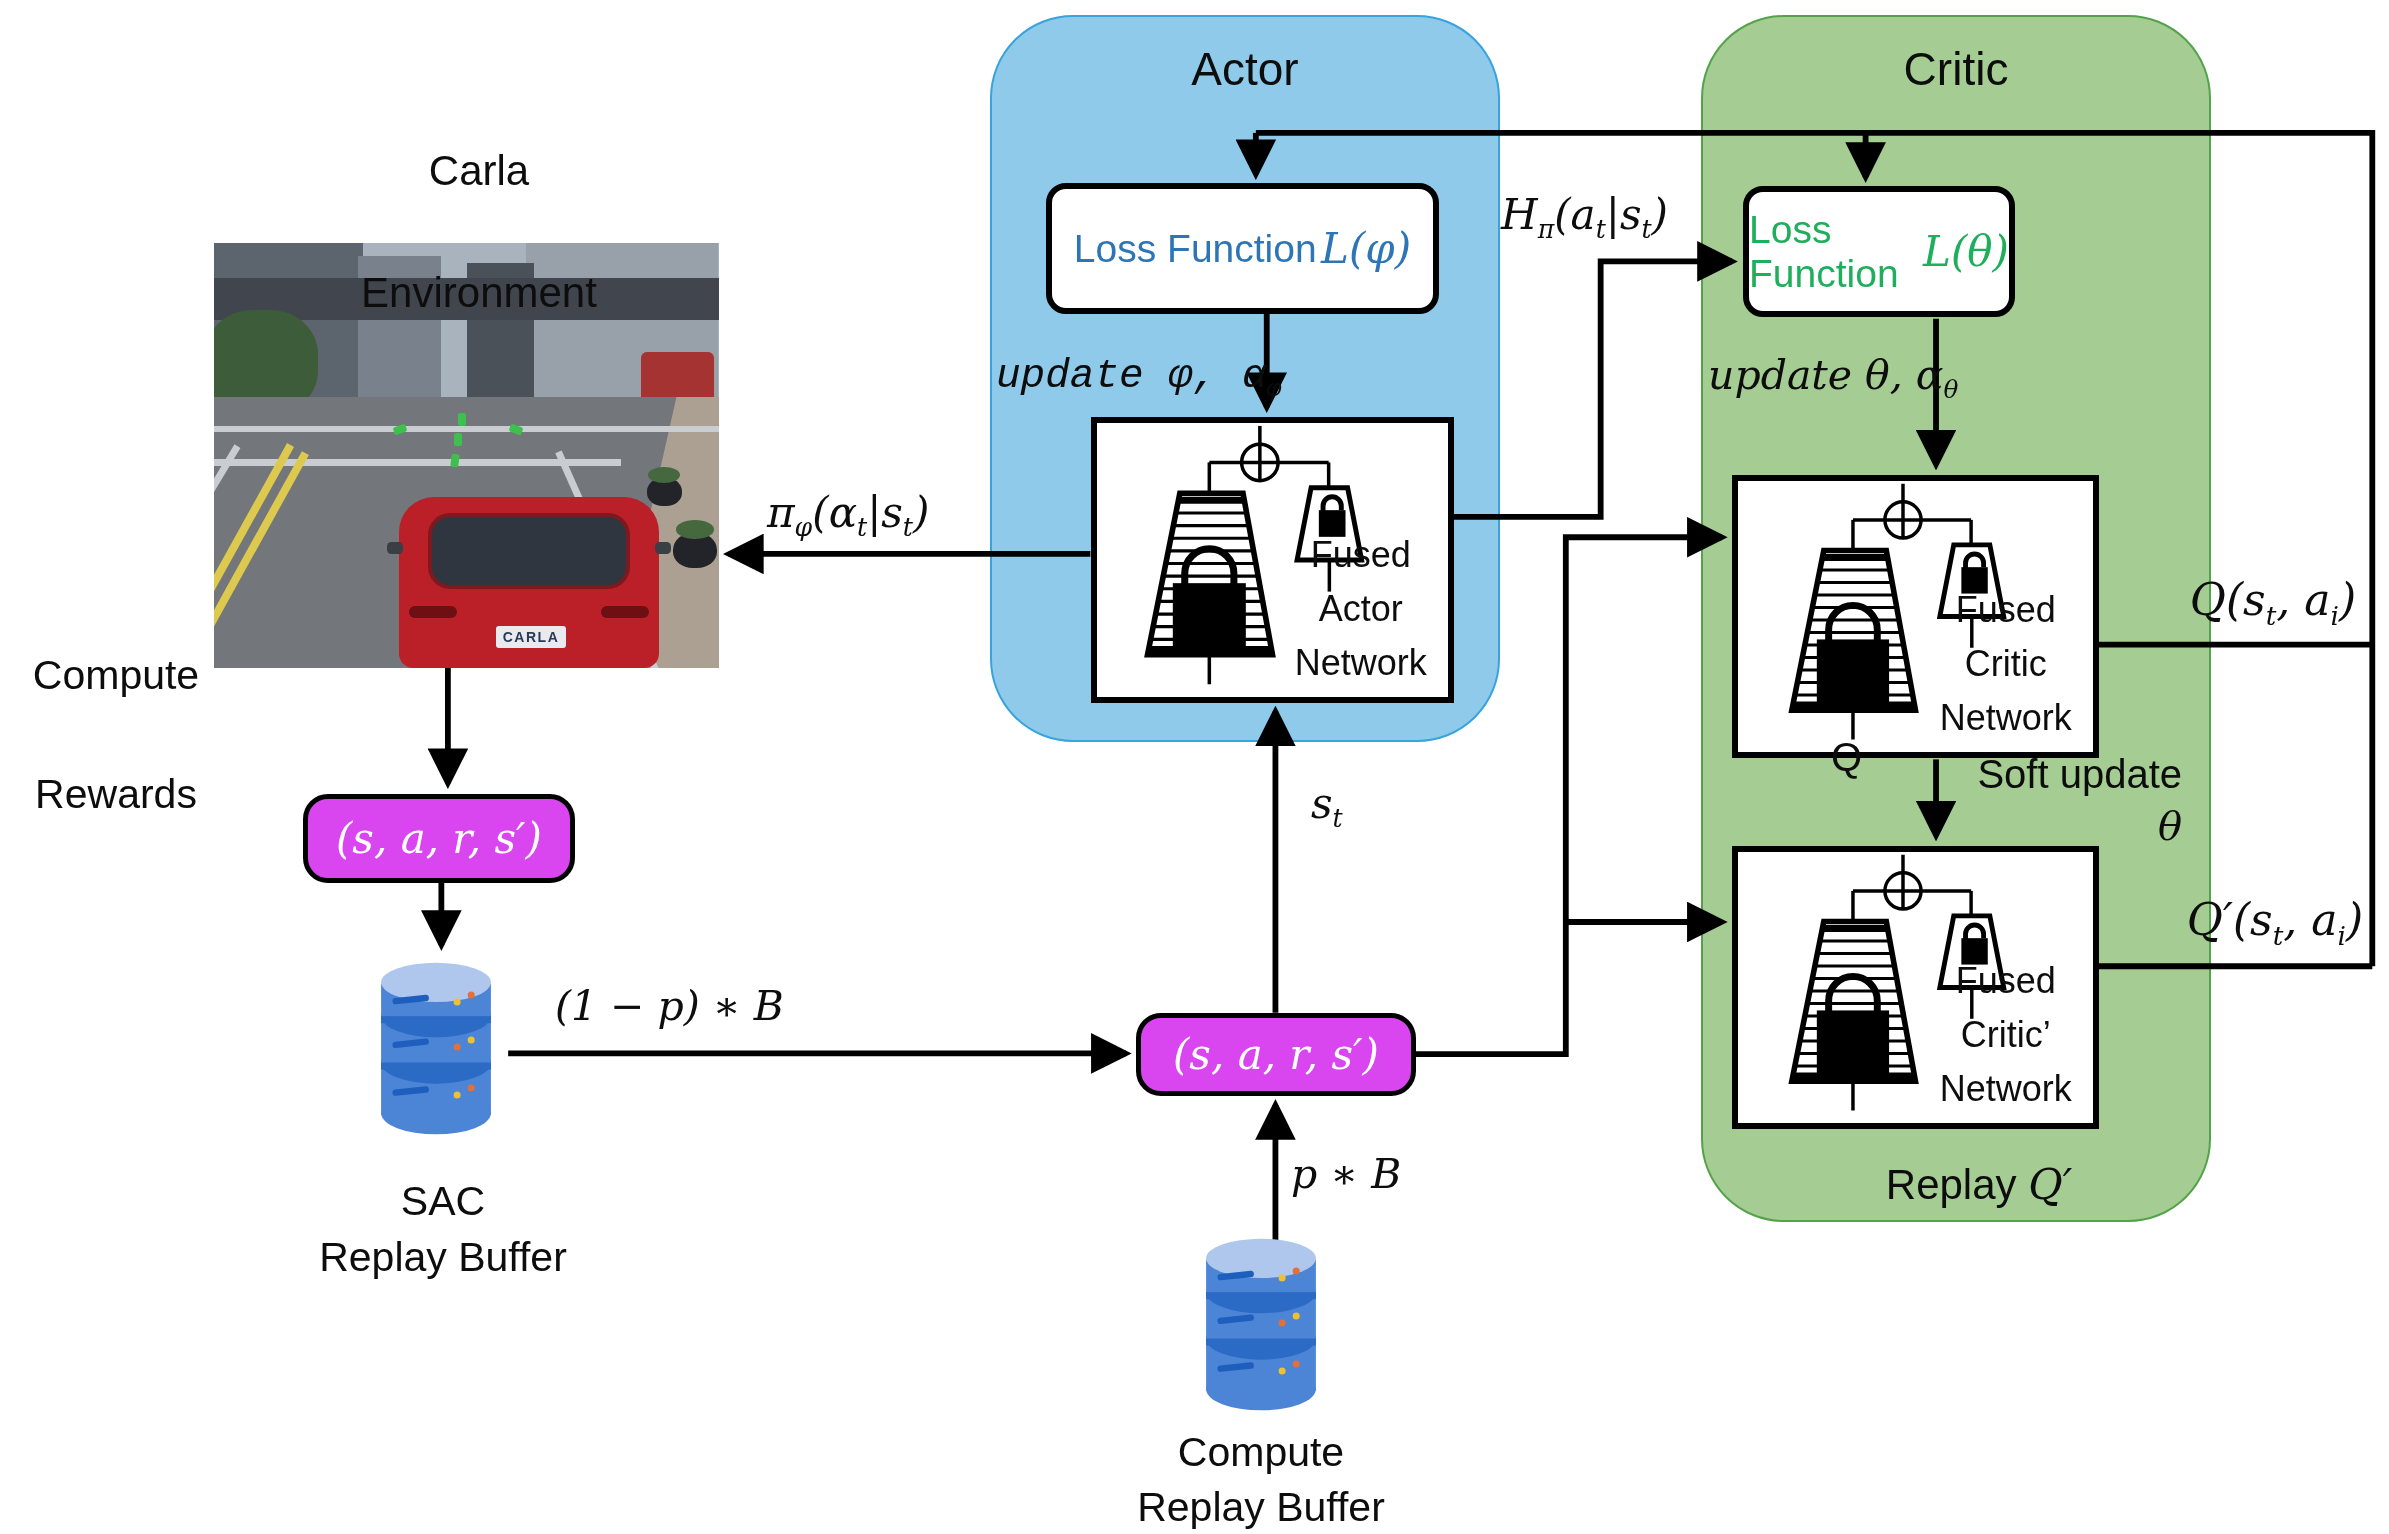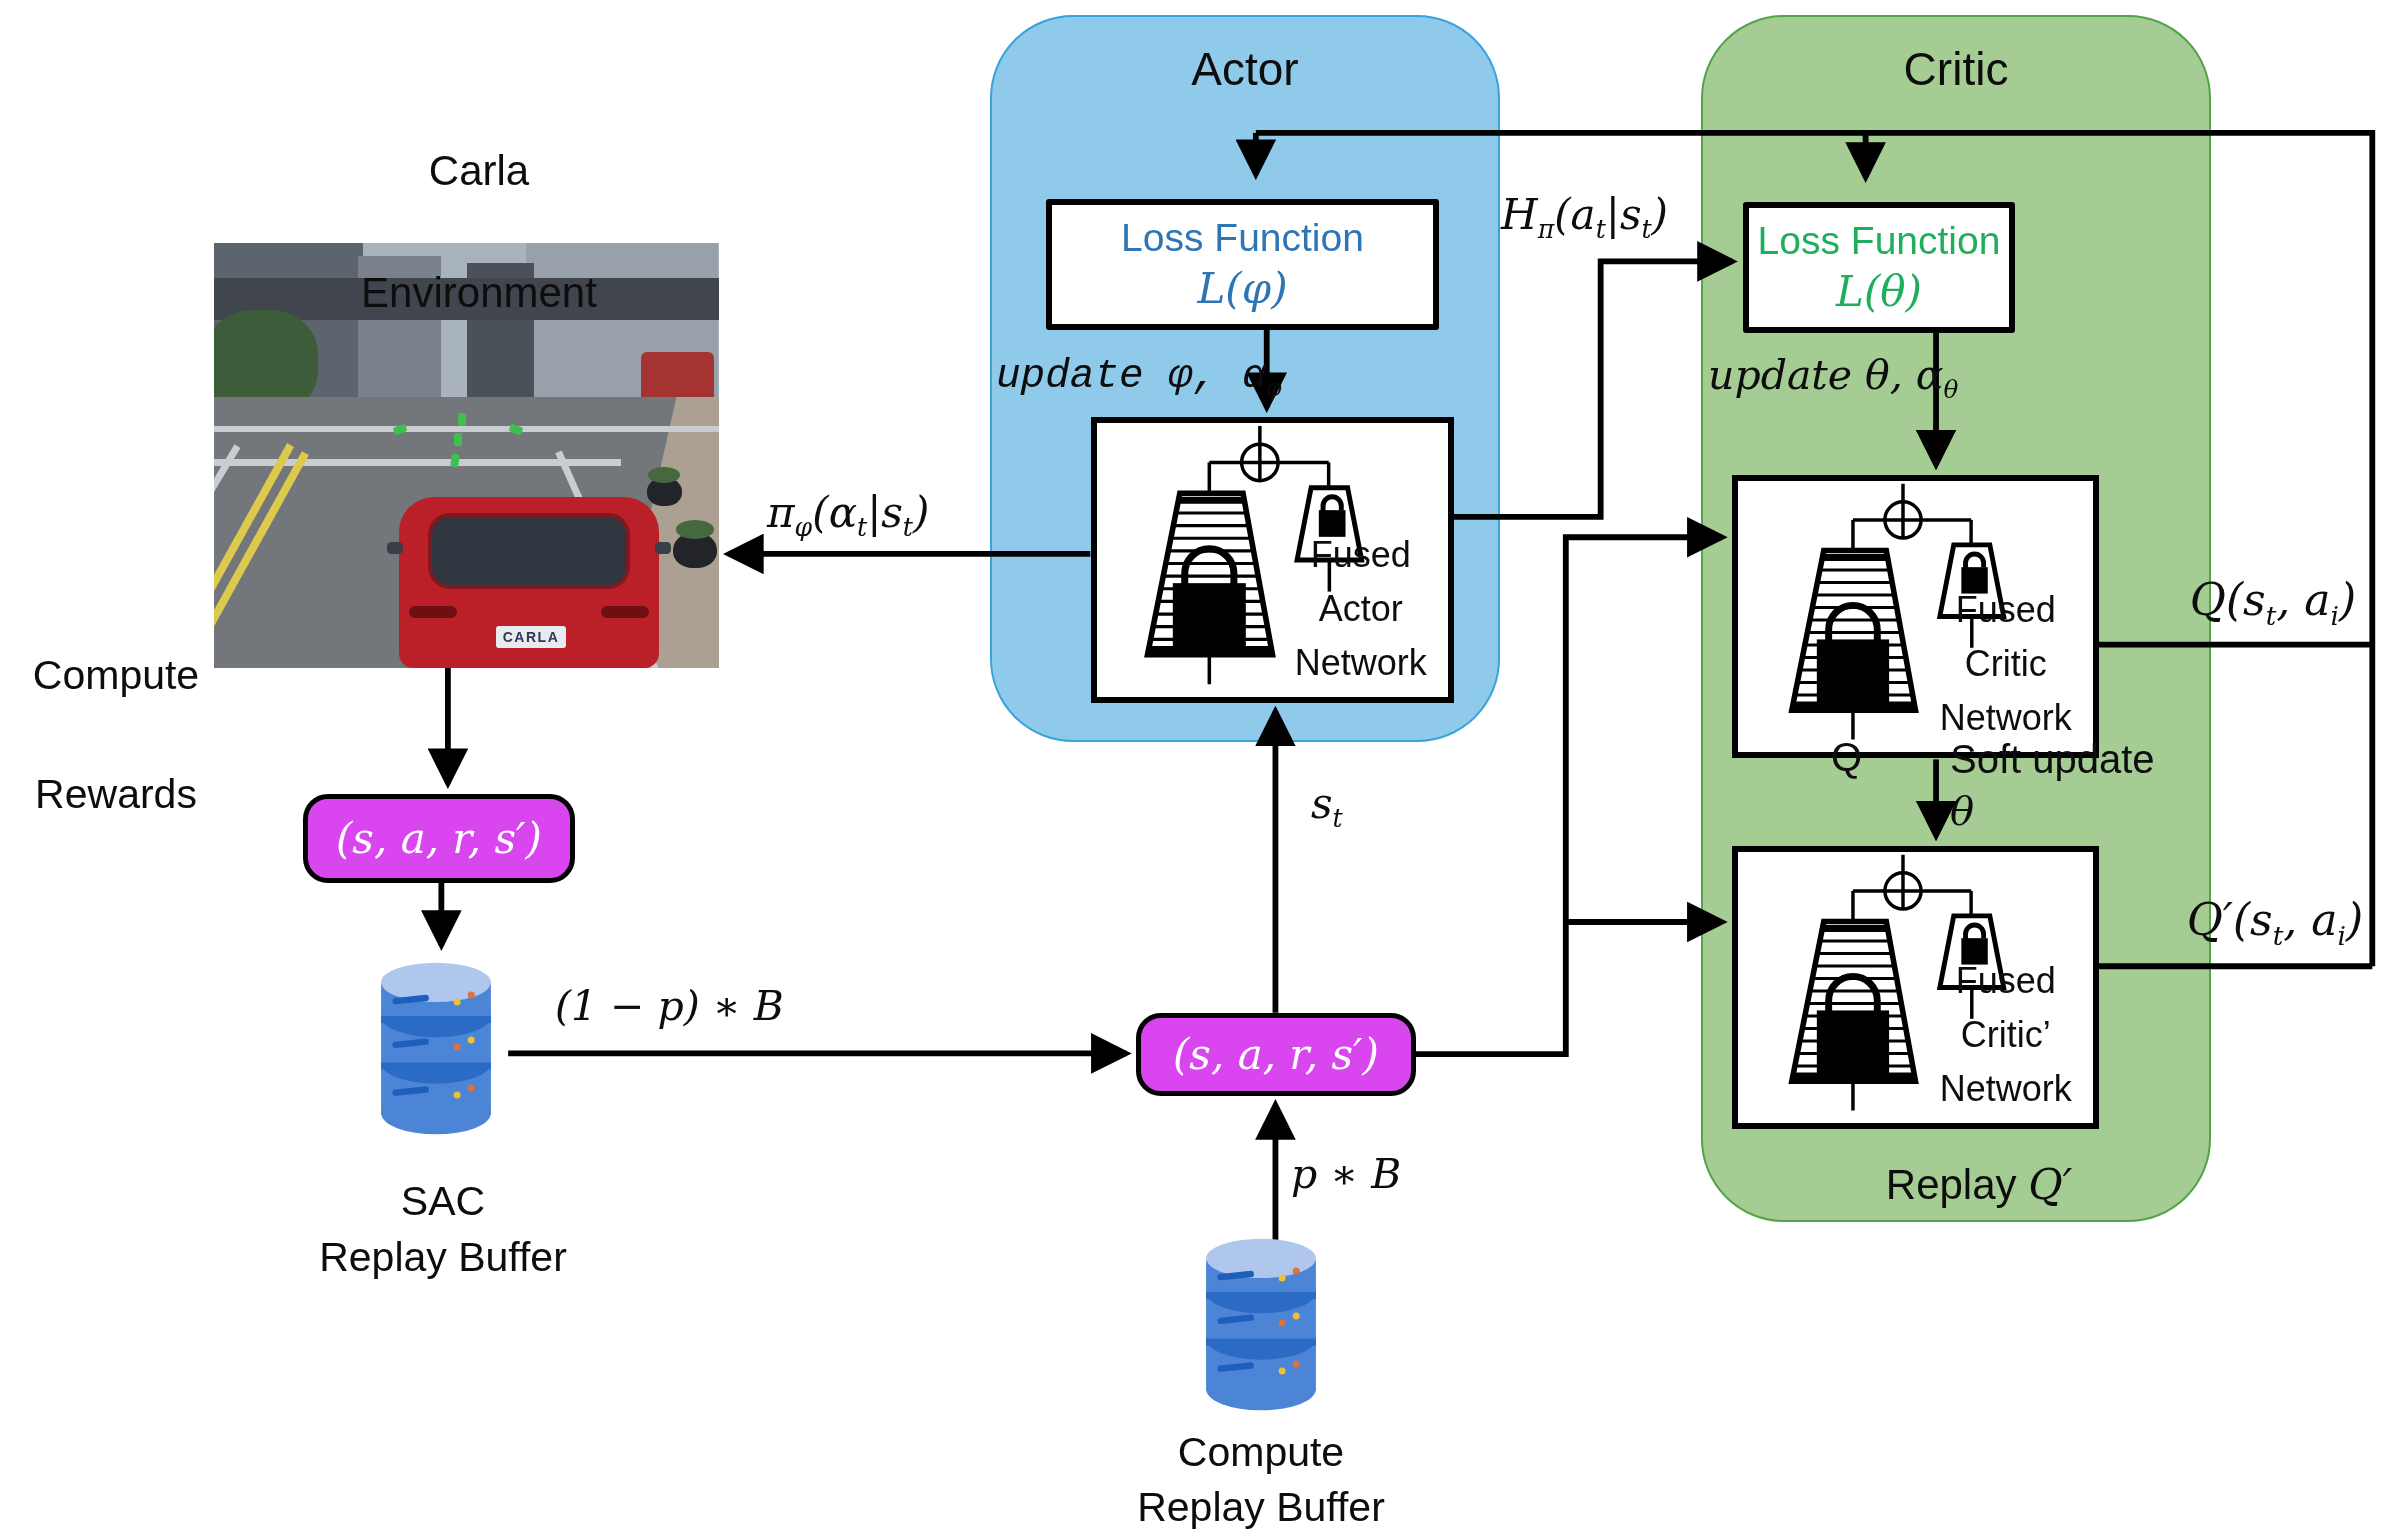--- a/index.html
+++ b/index.html
@@ -13,22 +13,22 @@
   .wires { position: absolute; left: 0; top: 0; z-index: 3; pointer-events: none; }
 
   .lbl { position: absolute; z-index: 6; color: #0d0d0d; white-space: nowrap; }
   .c   { transform: translateX(-50%); text-align: center; }
   .math { font-family: "DejaVu Serif", "Liberation Serif", serif; font-style: italic; }
   sub.sb { font-size: 0.60em; font-style: italic; }
 
   .panel-title { font-size: 46px; }
   .two-line { line-height: 1.45; white-space: pre-line; }
 
-  .loss-box { position: absolute; z-index: 5; background: #fff; border: 6.5px solid #000; border-radius: 3px;
-              display: flex; flex-direction: column; align-items: center; justify-content: center; gap: 4.4px; margin-top: 16px; }
+  .loss-box { position: absolute; z-index: 5; background: #fff; border: 6.5px solid #000; border-radius: 20px;
+              display: flex; flex-direction: row; align-items: center; justify-content: center; gap: 4.4px; }
   .loss-title { font-size: 39px; }
   .loss-arg { font-size: 42px; }
   .loss-actor .loss-title, .loss-actor .loss-arg { color: #2E75B6; }
   .loss-critic .loss-title, .loss-critic .loss-arg { color: #1FAF5C; }
 
   .net-box { position: absolute; z-index: 5; background: #fff; border: 6.5px solid #000; }
   .net-text { position: absolute; right: 5.8px; bottom: 7.3px; width: 163px; text-align: center;
               font-size: 36px; line-height: 1.5; color: #0d0d0d; }
   .net-svg { position: absolute; left: 0; top: 0; width: 100%; height: 100%; }
 
@@ -340,21 +340,21 @@
   <div class="lbl c math" style="left:2273px; top:574px; font-size:44px;">
     <span>Q(s</span><sub class="sb">t</sub><span>, a</span><sub class="sb">i</sub><span>)</span>
   </div>
 
   <div class="lbl c math" style="left:2275px; top:894px; font-size:44px;">
     <span>Q′(s</span><sub class="sb">t</sub><span>, a</span><sub class="sb">i</sub><span>)</span>
   </div>
 
   <div class="lbl" style="left:1831px; top:735px; font-size:40px;">Q</div>
 
-  <div class="lbl" style="left:1950px; top:733px; width:232px; text-align:left; font-size:40px; line-height:1.3;">
+  <div class="lbl" style="left:1950px; top:748px; width:232px; text-align:right; font-size:40px; line-height:1.3;">
     <div>Soft update</div>
     <div class="math">θ</div>
   </div>
 
   <div class="lbl c" style="left:1979px; top:1160px; font-size:42px;">
     <span>Replay </span><span class="math">Q′</span>
   </div>
 
   <div class="lbl math" style="left:555px; top:982px; font-size:41px;">(1 − p) ∗ B</div>
   <div class="lbl math" style="left:1291px; top:1150px; font-size:41px;">p ∗ B</div>

